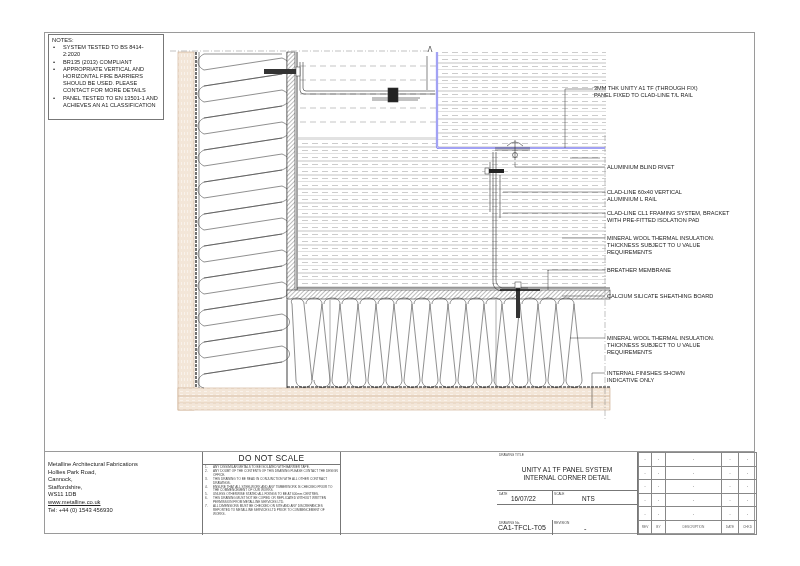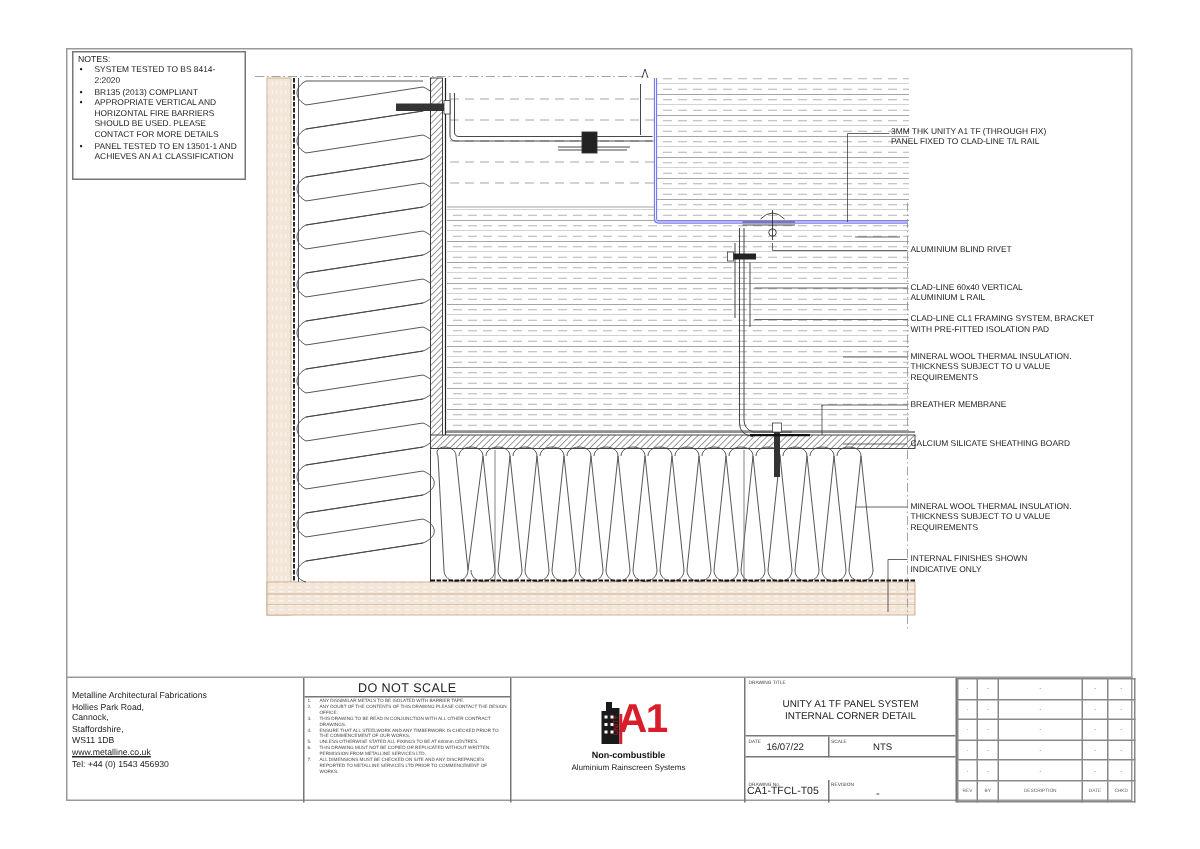--- a/index.html
+++ b/index.html
@@ -247,40 +247,20 @@
           <span class="n">6.</span>
           <span>THIS DRAWING MUST NOT BE COPIED OR REPLICATED WITHOUT WRITTEN PERMISSION FROM METALLINE SERVICES LTD.</span>
         </li>
       <li>
           <span class="n">7.</span>
           <span>ALL DIMENSIONS MUST BE CHECKED ON SITE AND ANY DISCREPANCIES REPORTED TO METALLINE SERVICES LTD PRIOR TO COMMENCEMENT OF WORKS.</span>
         </li>
     </ol>
   </div>
 
-  <div class="tb-cell logo">
-    <div class="a1-wrap">
-      <svg width="20" height="30" viewBox="0 0 20 30" style="position:absolute;left:0;top:0;">
-        <path d="M6,30 L6,8 L9,8 L9,2 L13,2 L13,6 L18,6 L18,30 Z" fill="#1a1a1a"></path>
-        <path d="M18,30 L18,10 L20,10 L20,30 Z" fill="#d81e2a"></path>
-        <g fill="#ffffff">
-          <rect x="8" y="11" width="2" height="2"></rect>
-            <rect x="12" y="11" width="2" height="2"></rect>
-          <rect x="8" y="16" width="2" height="2"></rect>
-            <rect x="12" y="16" width="2" height="2"></rect>
-          <rect x="8" y="21" width="2" height="2"></rect>
-            <rect x="12" y="21" width="2" height="2"></rect>
-        </g>
-        <text x="17" y="24" font-size="4.4" fill="#d81e2a" font-family="Liberation Sans, sans-serif" transform="rotate(-90 17 24)">UNITY</text>
-      </svg>
-      <div class="a1-text">A1</div>
-    </div>
-    <div class="tagline1">Non-combustible</div>
-    <div class="tagline2">Aluminium Rainscreen Systems</div>
-  </div>
 
   <div class="tb-cell info">
     <div class="row" style="top:0;height:39px;">
       <span class="lbl">DRAWING TITLE</span>
       <div style="position:absolute;left:0;width:140px;top:14px;text-align:center;font-size:6.6px;line-height:8px;">
         <div>UNITY A1 TF PANEL SYSTEM</div>
         <div>INTERNAL CORNER DETAIL</div>
       </div>
     </div>
     <div class="row" style="top:39px;height:14px;">

